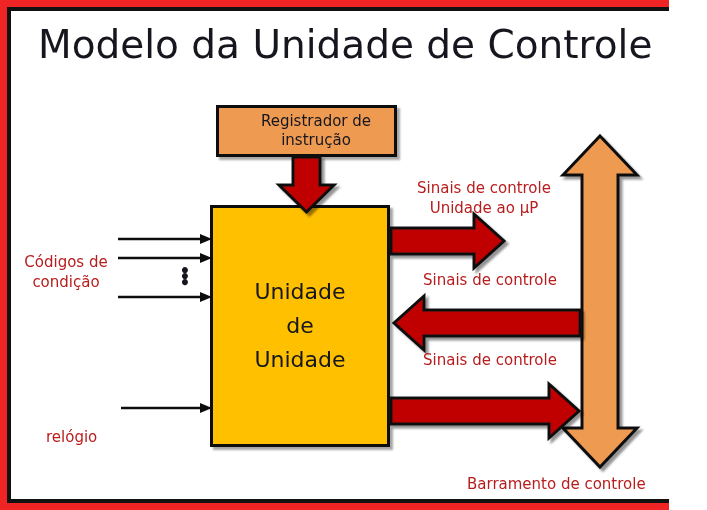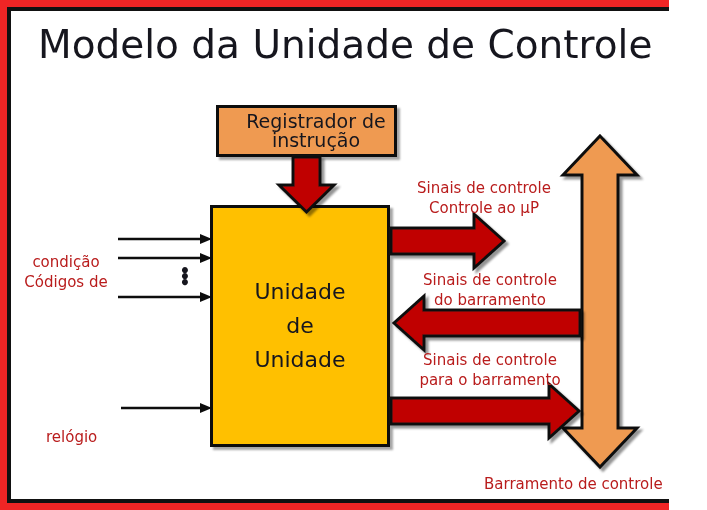--- a/index.html
+++ b/index.html
@@ -52,21 +52,21 @@
     height: 52px;
     background: #ef9a51;
     border: 3px solid #0d0d0d;
     box-sizing: border-box;
     box-shadow: 3px 3px 2px rgba(0,0,0,0.35);
     display: flex;
     flex-direction: column;
     align-items: center;
     justify-content: center;
     color: #16161e;
-    font-size: 19px;
+    font-size: 15px;
     line-height: 19px;
     text-align: center;
     padding-left: 19px;
   }
   
   .cu-box {
     position: absolute;
     left: 210px;
     top: 205px;
     width: 180px;
@@ -169,42 +169,40 @@
       <polygon points="212,297 200,292 200,302" stroke="none"></polygon>
     </g>
 
     <g stroke="#0d0d0d" stroke-width="2.6" fill="#0d0d0d">
       <line x1="121" y1="408" x2="203" y2="408"></line>
       <polygon points="212,408 200,403 200,413" stroke="none"></polygon>
     </g>
   </svg>
 
   <div class="lbl left-block" style="left:16px; top:252px; width:100px;">
+    <div>Códigos de</div>
     <div>condição</div>
-    <div>Códigos de</div>
   </div>
 
   <div class="dots" style="left:178px; top:268px; width:14px;">
     <div>•</div>
       <div>•</div>
       <div>•</div>
   </div>
 
   <div class="lbl" style="left:46px; top:399px;margin-top:28px;">relógio</div>
 
   <div class="lbl" style="left:404px; top:178px; width:160px;">
     <div>Sinais de controle</div>
-    <div>Controle ao µP</div>
+    <div>Unidade ao µP</div>
   </div>
 
   <div class="lbl" style="left:410px; top:270px; width:160px;">
     <div>Sinais de controle</div>
-    <div>do barramento</div>
   </div>
 
   <div class="lbl" style="left:405px; top:350px; width:170px;">
     <div>Sinais de controle</div>
-    <div>para o barramento</div>
-  </div>
-
-  <div class="lbl" style="left:484px; top:474px;">Barramento de controle</div>
+  </div>
+
+  <div class="lbl" style="left:467px; top:474px;">Barramento de controle</div>
 
 </div>
 
 </body></html>

